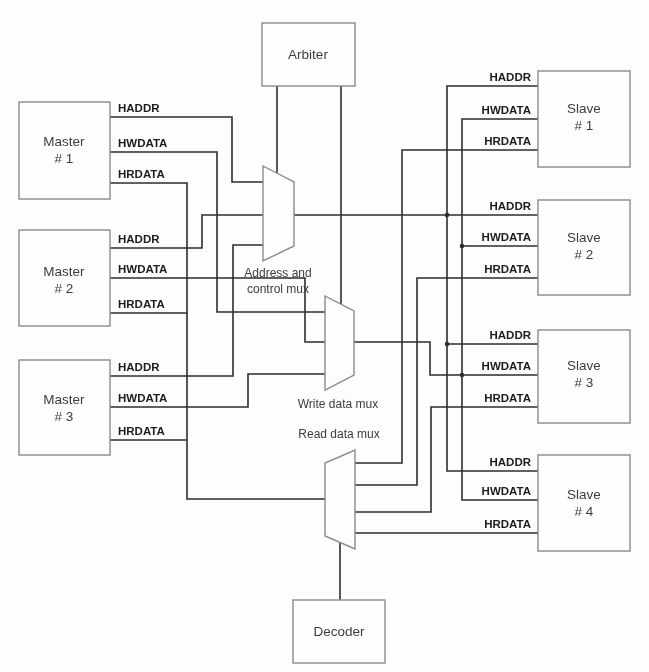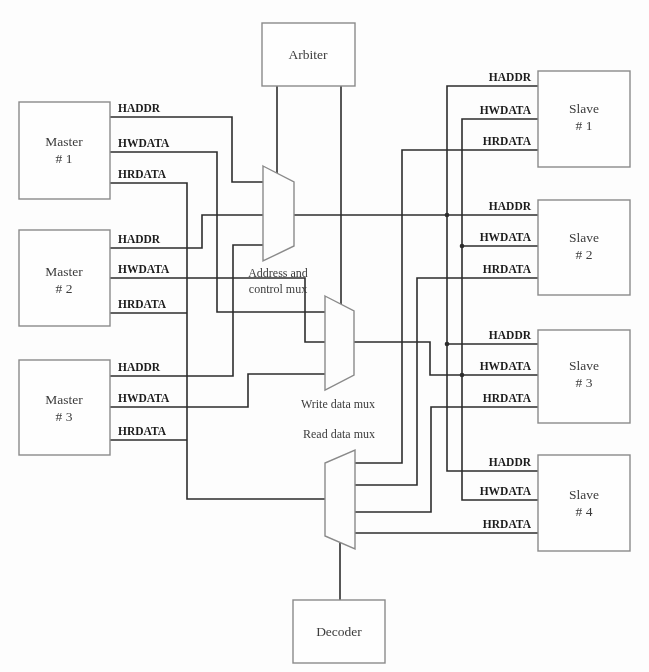--- a/index.html
+++ b/index.html
@@ -1,20 +1,20 @@
 <!DOCTYPE html>
 <html><head>
 <meta charset="utf-8">
 <style>
   html, body { margin: 0; padding: 0; background: #ffffff; }
   #stage {
     position: relative;
     width: 649px; height: 672px;
     background: #fdfdfd;
-    font-family: Liberation Serif, serif;
+    font-family: Liberation Sans, sans-serif;
     overflow: hidden;
   }
   svg { display: block; }
   .wire { stroke: #2d2d2d; stroke-width: 1.6; fill: none; }
   .dot  { fill: #2d2d2d; stroke: none; }
   .box  { fill: #fefefe; stroke: #8a8a8a; stroke-width: 1.4; }
   .mux  { fill: #fdfdfd; stroke: #8a8a8a; stroke-width: 1.4; }
   .sig  { font-size: 11.5px; font-weight: bold; fill: #1c1c1c; }
   .sig.right { text-anchor: end; }
   .boxlabel { font-size: 13.5px; fill: #3c3c3c; text-anchor: middle; }

